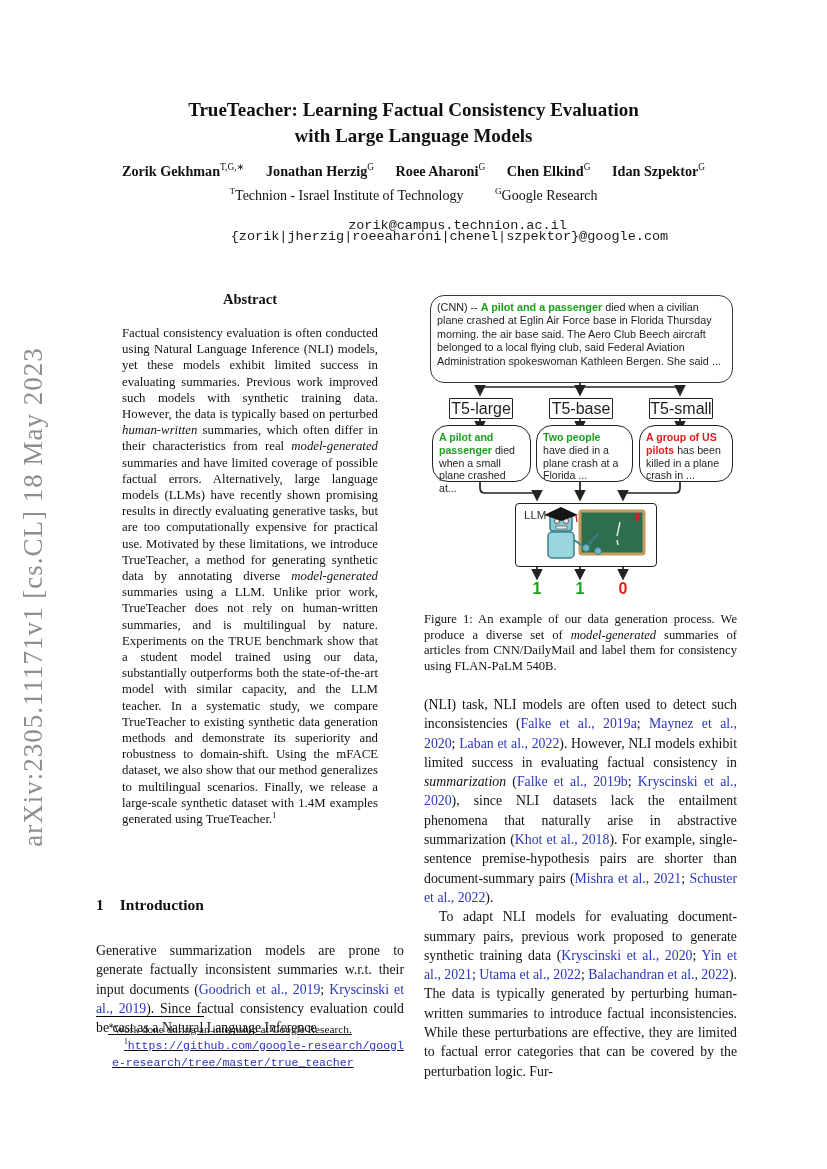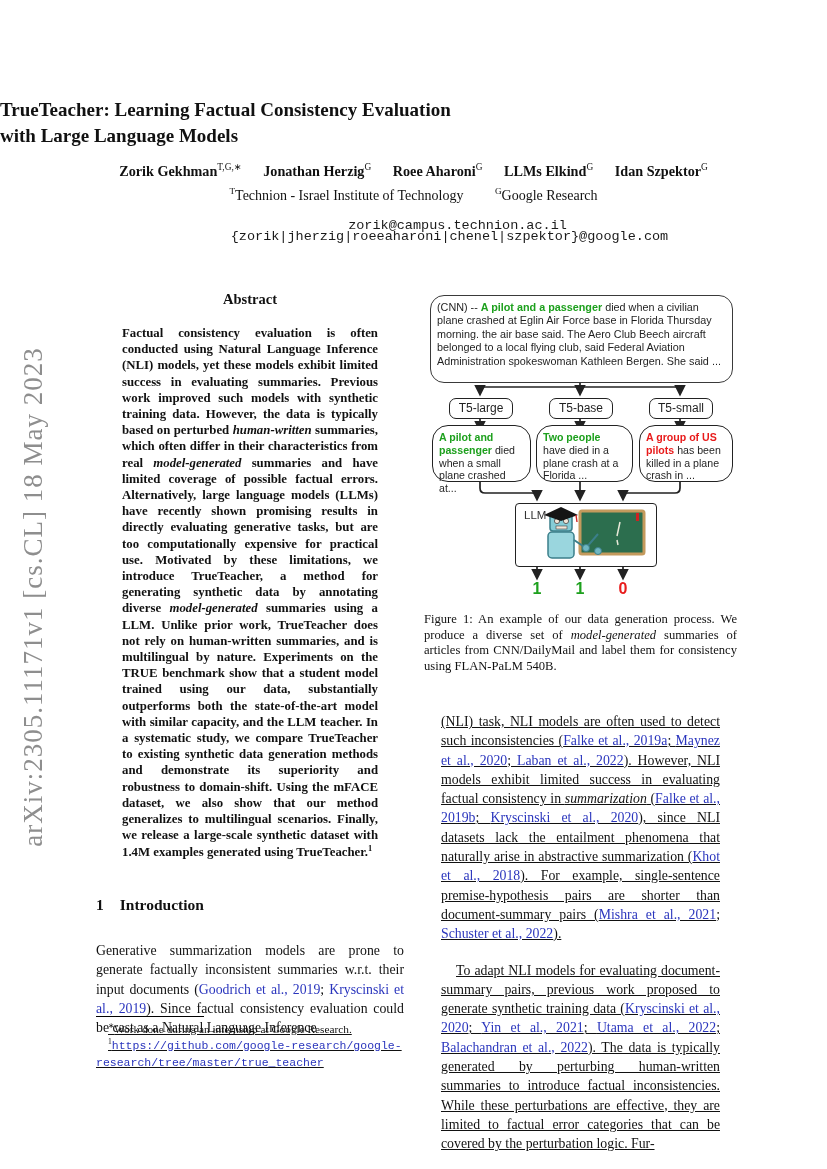--- a/index.html
+++ b/index.html
@@ -7,96 +7,96 @@
   }
   html,body{margin:0;padding:0;background:#e8e8e8;}
   .page{position:relative;width:827px;height:1169px;background:#ffffff;margin:0 auto;
         font-family:"Liberation Serif",serif;color:#111;overflow:hidden;}
 
   
   .watermark{position:absolute;left:33px;top:597px;transform:translate(-50%,-50%) rotate(-90deg);
              white-space:nowrap;font-size:27px;color:var(--watermark);letter-spacing:1px;}
 
   
-  .title{position:absolute;top:97px;left:0;width:100%;font-weight:bold;
+  .title{position:absolute;top:97px;left:0;width:100%;text-align:center;font-weight:bold;
          font-size:19px;line-height:26px;margin:0;}
   .authors{position:absolute;top:163px;left:0;width:100%;text-align:center;font-size:14.2px;}
   .authors .author{margin:0 9px;}
   .authors b{font-weight:bold;}
   .affil{position:absolute;top:188px;left:0;width:100%;text-align:center;font-size:14px;}
   .affil .affil-item{margin:0 14px;text-align:center;}
   sup{font-size:66%;vertical-align:super;line-height:0;}
   .email{position:absolute;left:0;width:100%;text-align:center;
          font-family:"Liberation Mono",monospace;font-size:13.5px;color:#1a1a1a;}
   .email.e1{top:218px;padding-left:44px;}
   .email.e2{top:229px;padding-left:36px;}
 
   
   .abs-heading{position:absolute;left:96px;top:291px;width:308px;text-align:center;
                font-weight:bold;font-size:14.5px;}
   .abs-body{position:absolute;left:122px;top:325px;width:256px;height:575px;overflow:hidden;
-            text-align:justify;font-size:12.8px;line-height:16.2px;font-weight:bold;}
+            text-align:justify;font-size:12.8px;line-height:16.2px;}
   .sec-heading{position:absolute;left:96px;top:896px;width:308px;font-weight:bold;font-size:15.5px;}
   .sec-heading .secnum{margin-right:16px;}
   .intro-para{position:absolute;left:96px;top:941px;width:308px;text-align:justify;
               font-size:13.8px;line-height:19.3px;}
   .footnotes{position:absolute;left:96px;top:1016px;width:308px;text-decoration:underline;}
   .fnrule{width:108px;border-top:1px solid #000;margin-bottom:5px;}
   .fn-star{font-size:11.3px;line-height:15px;text-indent:12px;}
-  .fn-url{font-size:11.5px;line-height:16px;text-indent:12px;word-break:break-all;}
+  .fn-url{font-size:11.5px;line-height:16px;text-indent:12px;word-break:break-all;margin-left:16px;}
 
   .seg-plain{}
   .seg-italic{font-style:italic;}
   .seg-cite{color:var(--citation);}
   .seg-sup{font-size:66%;vertical-align:super;line-height:0;}
   .seg-link{color:var(--citation);font-family:"Liberation Mono",monospace;}
   .seg-greenb{color:var(--green);font-weight:bold;}
   .seg-redb{color:var(--red);font-weight:bold;}
 
   
   .figure{position:absolute;left:424px;top:290px;width:313px;height:320px;
           font-family:"Liberation Sans",sans-serif;color:#1f1f1f;}
   .fig-svg{position:absolute;left:0;top:0;pointer-events:none;}
   .cnn-box{position:absolute;left:6px;top:5px;width:289px;height:76px;border:1.5px solid #3a3a3a;
            border-radius:14px;padding:5px 6px;font-size:10.8px;line-height:13.4px;background:#fff;}
-  .t5-box{position:absolute;top:108px;width:62px;height:19px;border:1.6px solid #222;border-radius:7px;
-          text-align:center;font-size:12px;line-height:19px;background:#fff;}
+  .t5-box{position:absolute;top:108px;width:62px;height:19px;border:1.6px solid #222;border-radius:1px;
+          text-align:center;font-size:16px;line-height:19px;background:#fff;}
   .sum-box{position:absolute;top:135px;height:45px;border:1.6px solid #222;border-radius:16px;
            padding:5px 6px;font-size:10.6px;line-height:12.8px;background:#fff;}
   .llm-box{position:absolute;left:91px;top:213px;width:140px;height:62px;border:1.6px solid #222;
            border-radius:4px;background:#fff;}
   .llm-label{position:absolute;left:8px;top:5px;font-size:11.5px;color:#333;}
   .out{position:absolute;top:290px;width:22px;text-align:center;font-size:16px;font-weight:bold;
        font-family:"Liberation Sans",sans-serif;}
   .out-green{color:var(--green);}
   .out-red{color:var(--red);}
   .caption{position:absolute;left:424px;top:612px;width:313px;text-align:justify;
            font-size:12.6px;line-height:15.6px;}
   .right-body{position:absolute;left:424px;top:695px;width:313px;text-align:justify;
               font-size:13.8px;line-height:19.3px;}
-  .right-body p{margin:17px;text-decoration:underline;}
+  .right-body p{margin:0;}
   .right-body p.indent{text-indent:15px;}
 </style>
 </head>
 <body>
 
 <div class="page">
 
   <div class="watermark">arXiv:2305.11171v1  [cs.CL]  18 May 2023</div>
 
   <h1 class="title">
     <span>TrueTeacher: Learning Factual Consistency Evaluation</span><br>
     <span>with Large Language Models</span>
   </h1>
 
   <div class="authors">
     <span class="author"><b>Zorik Gekhman</b><sup>T,G,∗</sup></span>
     <span class="author"><b>Jonathan Herzig</b><sup>G</sup></span>
     <span class="author"><b>Roee Aharoni</b><sup>G</sup></span>
-    <span class="author"><b>LLMs Elkind</b><sup>G</sup></span>
+    <span class="author"><b>Chen Elkind</b><sup>G</sup></span>
     <span class="author"><b>Idan Szpektor</b><sup>G</sup></span>
   </div>
 
   <div class="affil">
     <span class="affil-item"><sup>T</sup><span>Technion - Israel Institute of Technology</span></span>
     <span class="affil-item"><sup>G</sup><span>Google Research</span></span>
   </div>
 
   <div class="email e1">zorik@campus.technion.ac.il</div>
   <div class="email e2">{zorik|jherzig|roeeaharoni|chenel|szpektor}@google.com</div>

